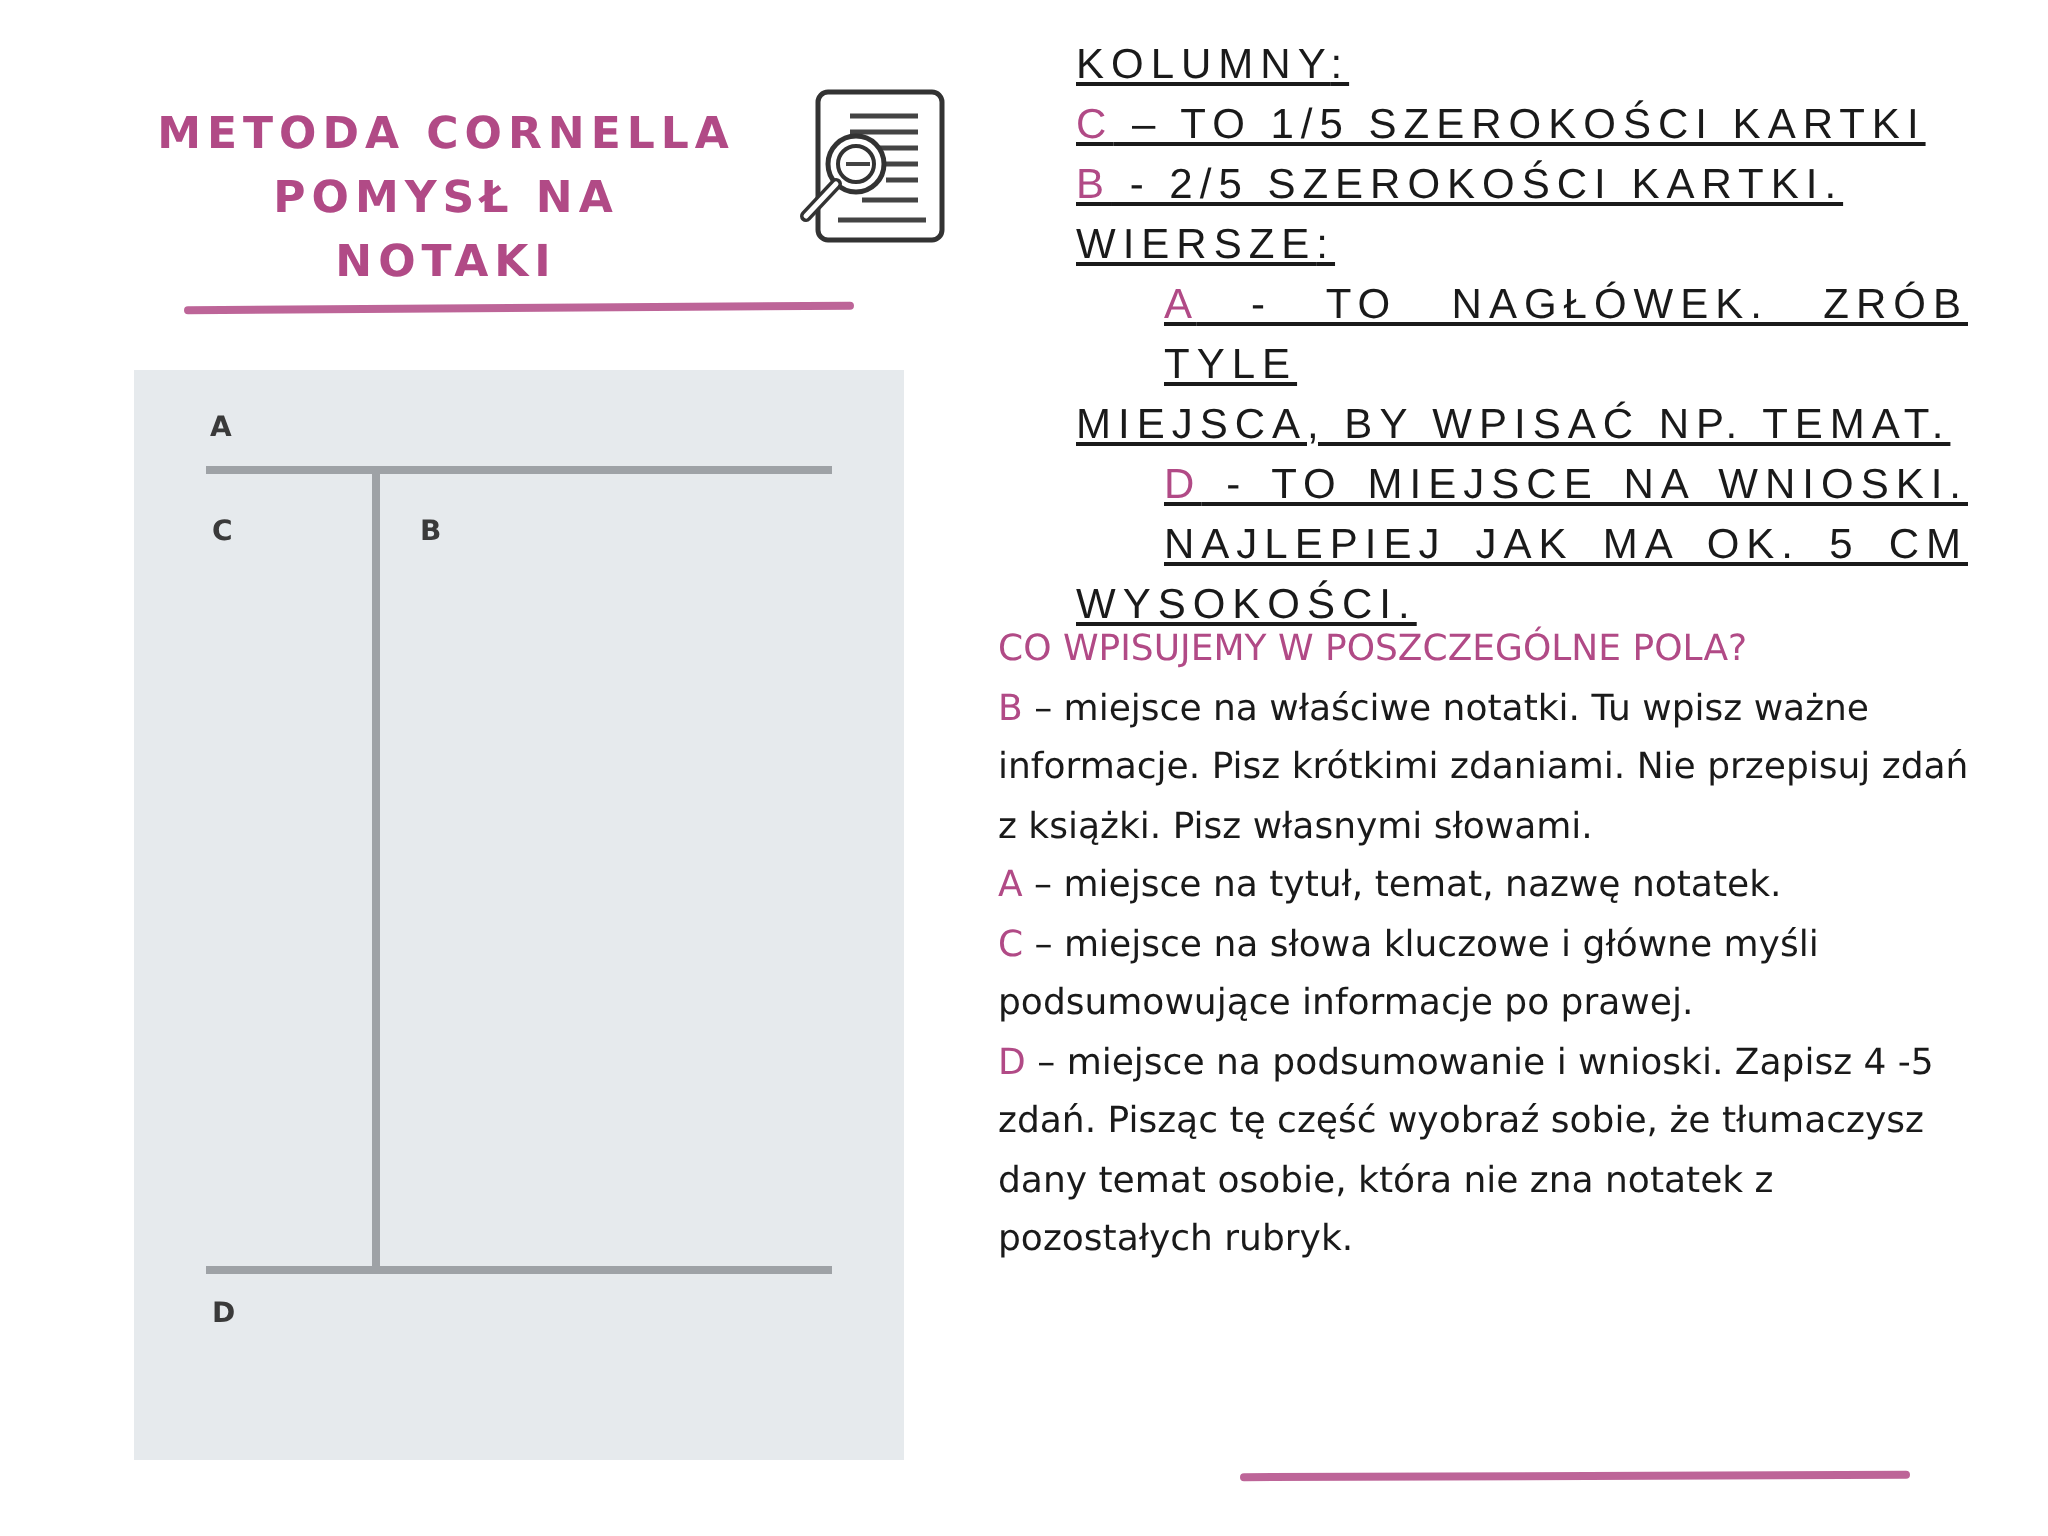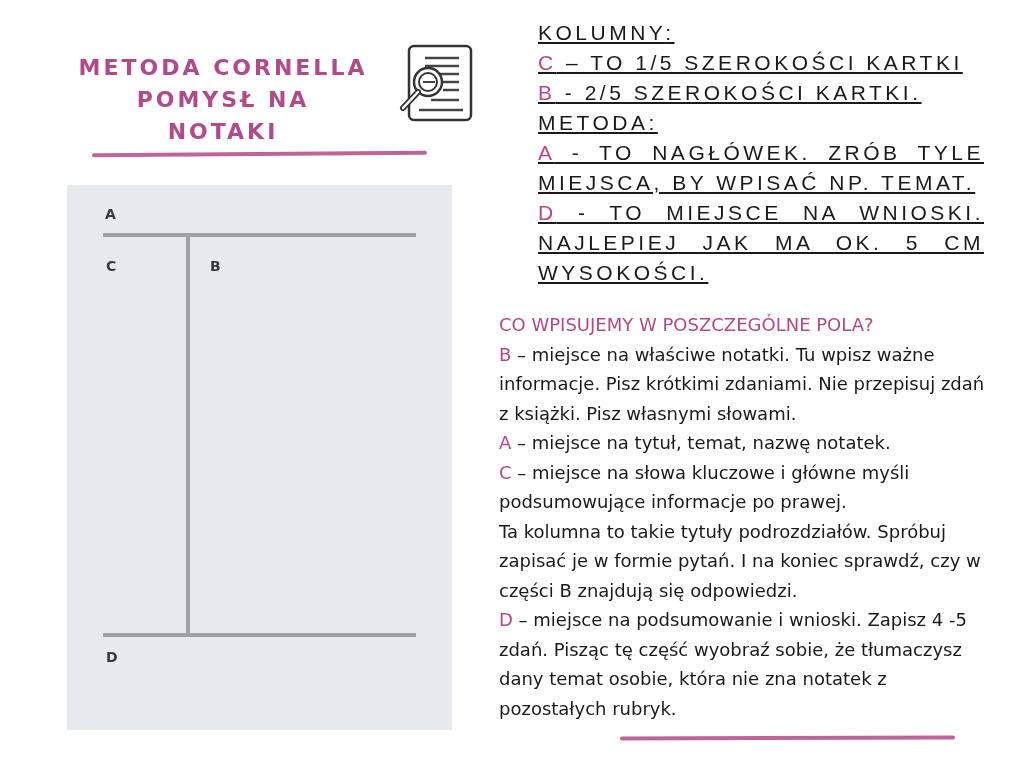--- a/index.html
+++ b/index.html
@@ -18,21 +18,21 @@
     .brush.top { left: 92px; top: 152px; width: 335px; transform: rotate(-0.4deg); }
     .brush.bottom { left: 620px; top: 736px; width: 335px; transform: rotate(-0.2deg); }
 
     .cornell { position: absolute; left: 67px; top: 185px; width: 385px; height: 545px; background: #e6eaed; }
     .cornell .hline { position: absolute; height: 4px; background: #9ea2a6; }
     .cornell .vline { position: absolute; width: 4px; background: #9ea2a6; }
     .cornell .lbl { position: absolute; font-family: "DejaVu Sans", sans-serif; font-weight: bold; font-size: 14px; color: #3a3a3a; }
 
     .cols { position: absolute; left: 538px; top: 18px; width: 446px; font-family: "Liberation Sans", sans-serif; font-size: 21px; letter-spacing: 3.5px; line-height: 30px; color: #1a1a1a; text-decoration: underline; }
     .cols .line { white-space: nowrap; }
-    .cols .just { text-align: justify; text-align-last: justify; white-space: normal; }
+    .cols .just { text-align: justify; text-align-last: justify; white-space: normal; margin-left: 44px; }
     .cols .u { text-decoration: underline; }
     .pink { color: #b14a86; }
 
     .desc { position: absolute; left: 499px; top: 310px; width: 490px; font-family: "DejaVu Sans", sans-serif; font-size: 18px; line-height: 29.5px; color: #1a1a1a; }
     .desc .head { color: #b14a86; }
   </style>
 </head>
 <body>
 
 <div class="title">
@@ -74,21 +74,21 @@
   <div class="line">
     <span class="u">KOLUMNY</span><span>:</span>
   </div>
   <div class="line">
     <span class="pink">C</span><span> – TO 1/5 SZEROKOŚCI KARTKI</span>
   </div>
   <div class="line">
     <span class="pink">B</span><span> -  2/5 SZEROKOŚCI KARTKI.</span>
   </div>
   <div class="line">
-    <span class="u">METODA</span><span>:</span>
+    <span class="u">WIERSZE</span><span>:</span>
   </div>
   <div class="just">
     <span class="pink">A</span><span> - TO NAGŁÓWEK. ZRÓB TYLE</span>
   </div>
   <div class="line">MIEJSCA, BY WPISAĆ NP. TEMAT.</div>
   <div class="just">
     <span class="pink">D</span><span> - TO MIEJSCE NA WNIOSKI.</span>
   </div>
   <div class="just">NAJLEPIEJ JAK MA OK. 5 CM</div>
   <div class="line">WYSOKOŚCI.</div>
@@ -98,19 +98,18 @@
   <div class="head">CO WPISUJEMY W POSZCZEGÓLNE POLA?</div>
   <div>
     <span class="pink">B</span><span> – miejsce na właściwe notatki. Tu wpisz ważne informacje. Pisz krótkimi zdaniami. Nie przepisuj zdań z książki. Pisz własnymi słowami.</span>
   </div>
   <div>
     <span class="pink">A</span><span> – miejsce na tytuł, temat, nazwę notatek.</span>
   </div>
   <div>
     <span class="pink">C</span><span> – miejsce na słowa kluczowe i główne myśli podsumowujące informacje po prawej.</span>
   </div>
-  <div>Ta kolumna to takie tytuły podrozdziałów. Spróbuj zapisać je  w formie pytań. I na koniec sprawdź, czy w części B znajdują się odpowiedzi.</div>
   <div>
     <span class="pink">D</span><span> – miejsce na podsumowanie i wnioski.  Zapisz 4 -5 zdań.  Pisząc tę część wyobraź sobie, że tłumaczysz dany temat osobie, która nie zna notatek z pozostałych rubryk.</span>
   </div>
 </div>
 
 <div class="brush bottom"></div>
 
 </body></html>

